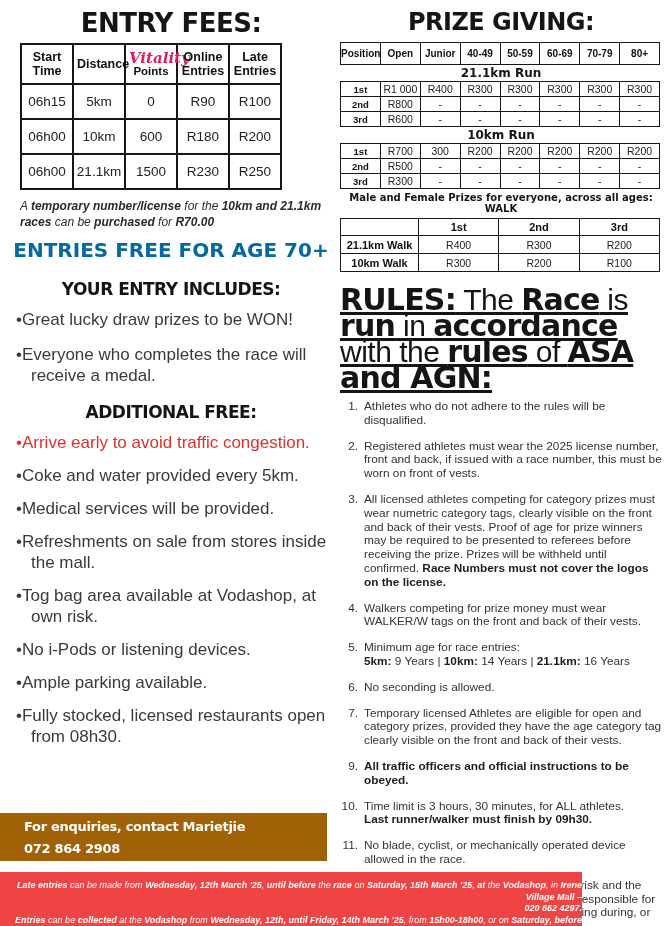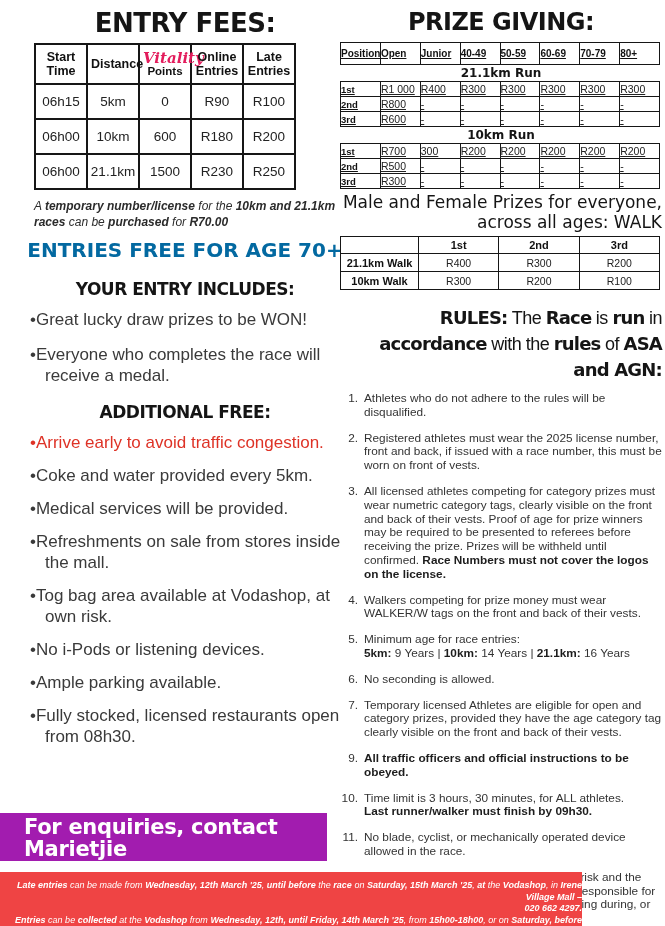--- a/index.html
+++ b/index.html
@@ -4,21 +4,21 @@
 <style>
   * { margin:0; padding:0; box-sizing:border-box; }
   html,body { width:665px; height:926px; }
   body {
     position:relative; overflow:hidden; background:#ffffff;
     font-family:"Liberation Sans", sans-serif; color:#111;
   }
   .seg-b { font-weight:bold; }
 
   
-  .col-left  { position:absolute; left:24px;  top:8px; width:322px; }
+  .col-left  { position:absolute; left:10px;  top:8px; width:322px; }
   .col-right { position:absolute; left:340px; top:8px; width:322px; }
 
   
   .h1 {
     font-family:"DejaVu Sans", sans-serif; font-weight:800;
     font-size:26px; letter-spacing:-0.5px; text-align:center; color:#151515;
   }
   .h2 {
     font-family:"DejaVu Sans", sans-serif; font-weight:800;
     font-size:17px; letter-spacing:-0.5px; text-align:center; color:#151515;
@@ -48,44 +48,45 @@
   .bullet {
     font-size:17px; line-height:21px; color:#3a3a3a;
     padding-left:15px; text-indent:-15px; margin-bottom:12px; width:312px;
   }
   .bullet::before { content:"\2022 "; color:#3a3a3a; }
   .bullet.red, .bullet.red::before { color:#de3226; }
 
   
   .contact-box {
     position:absolute; left:0; top:813px; width:327px; height:48px;
-    background:#a21caf; color:#ffffff; padding:3px 0 0 24px;
+    background:#a16207; color:#ffffff; padding:3px 0 0 24px;
     font-family:"DejaVu Sans", sans-serif; font-weight:bold;
-    font-size:21px; line-height:22px; letter-spacing:-0.3px;
+    font-size:13px; line-height:22px; letter-spacing:-0.3px;
   }
 
   
   .prize, .walk { border-collapse:collapse; table-layout:fixed; width:320px; }
-  .prize th, .prize td { border:1.5px solid #161616; text-align:left;text-decoration:underline; }
+  .prize th, .prize td { border:1.5px solid #161616; text-align:center; }
   .prize th { font-size:10px; font-weight:bold; padding:5px 0; }
   .prize td { font-size:10.5px; padding:1px 0; color:#222; }
   .prize td.pos { font-weight:bold; font-size:9.5px; color:#111; }
   .prize-head { margin-top:6px; }
   .run-label { text-align:center; font-weight:800; font-family:"DejaVu Sans", sans-serif; font-size:12px; padding:1px 0; color:#151515; }
-  .walk-note { text-align:right; font-weight:400; font-family:"DejaVu Sans", sans-serif; font-size:17px; margin:3px 0 4px; color:#151515; }
+  .walk-note { text-align:center; font-weight:700; font-family:"DejaVu Sans", sans-serif; font-size:10px; margin:3px 0 4px; color:#151515; }
   .walk th, .walk td { border:1.5px solid #161616; text-align:center; }
   .walk th { font-size:11px; font-weight:bold; padding:2px 0; }
   .walk td { font-size:10.5px; padding:2.5px 0; color:#222;margin-left:38px; }
   .walk td.lbl { font-weight:bold; font-size:11px; color:#111; }
 
   
   .rules-h {
-    text-align:right; font-size:18px; line-height:26px; letter-spacing:-0.5px;
+    text-align:left; font-size:30px; line-height:26px; letter-spacing:-0.5px;
     margin:15px 0 9px; color:#151515; font-weight:normal;
     font-family:"Liberation Sans", sans-serif;
+    text-decoration:underline;
   }
   .rules-h .seg-b { font-weight:800; font-family:"DejaVu Sans", sans-serif; letter-spacing:-0.8px; }
   .rule { display:flex; margin-bottom:12px; font-size:11.8px; line-height:13.8px; color:#333; }
   .rnum { width:24px; text-align:right; padding-right:6px; flex:none; }
   .rtext { flex:1; }
   .rtext .seg-b { color:#1d1d1d; }
 
   
   .footer-bar {
     position:absolute; left:0; top:872px; width:582px; height:54px;

